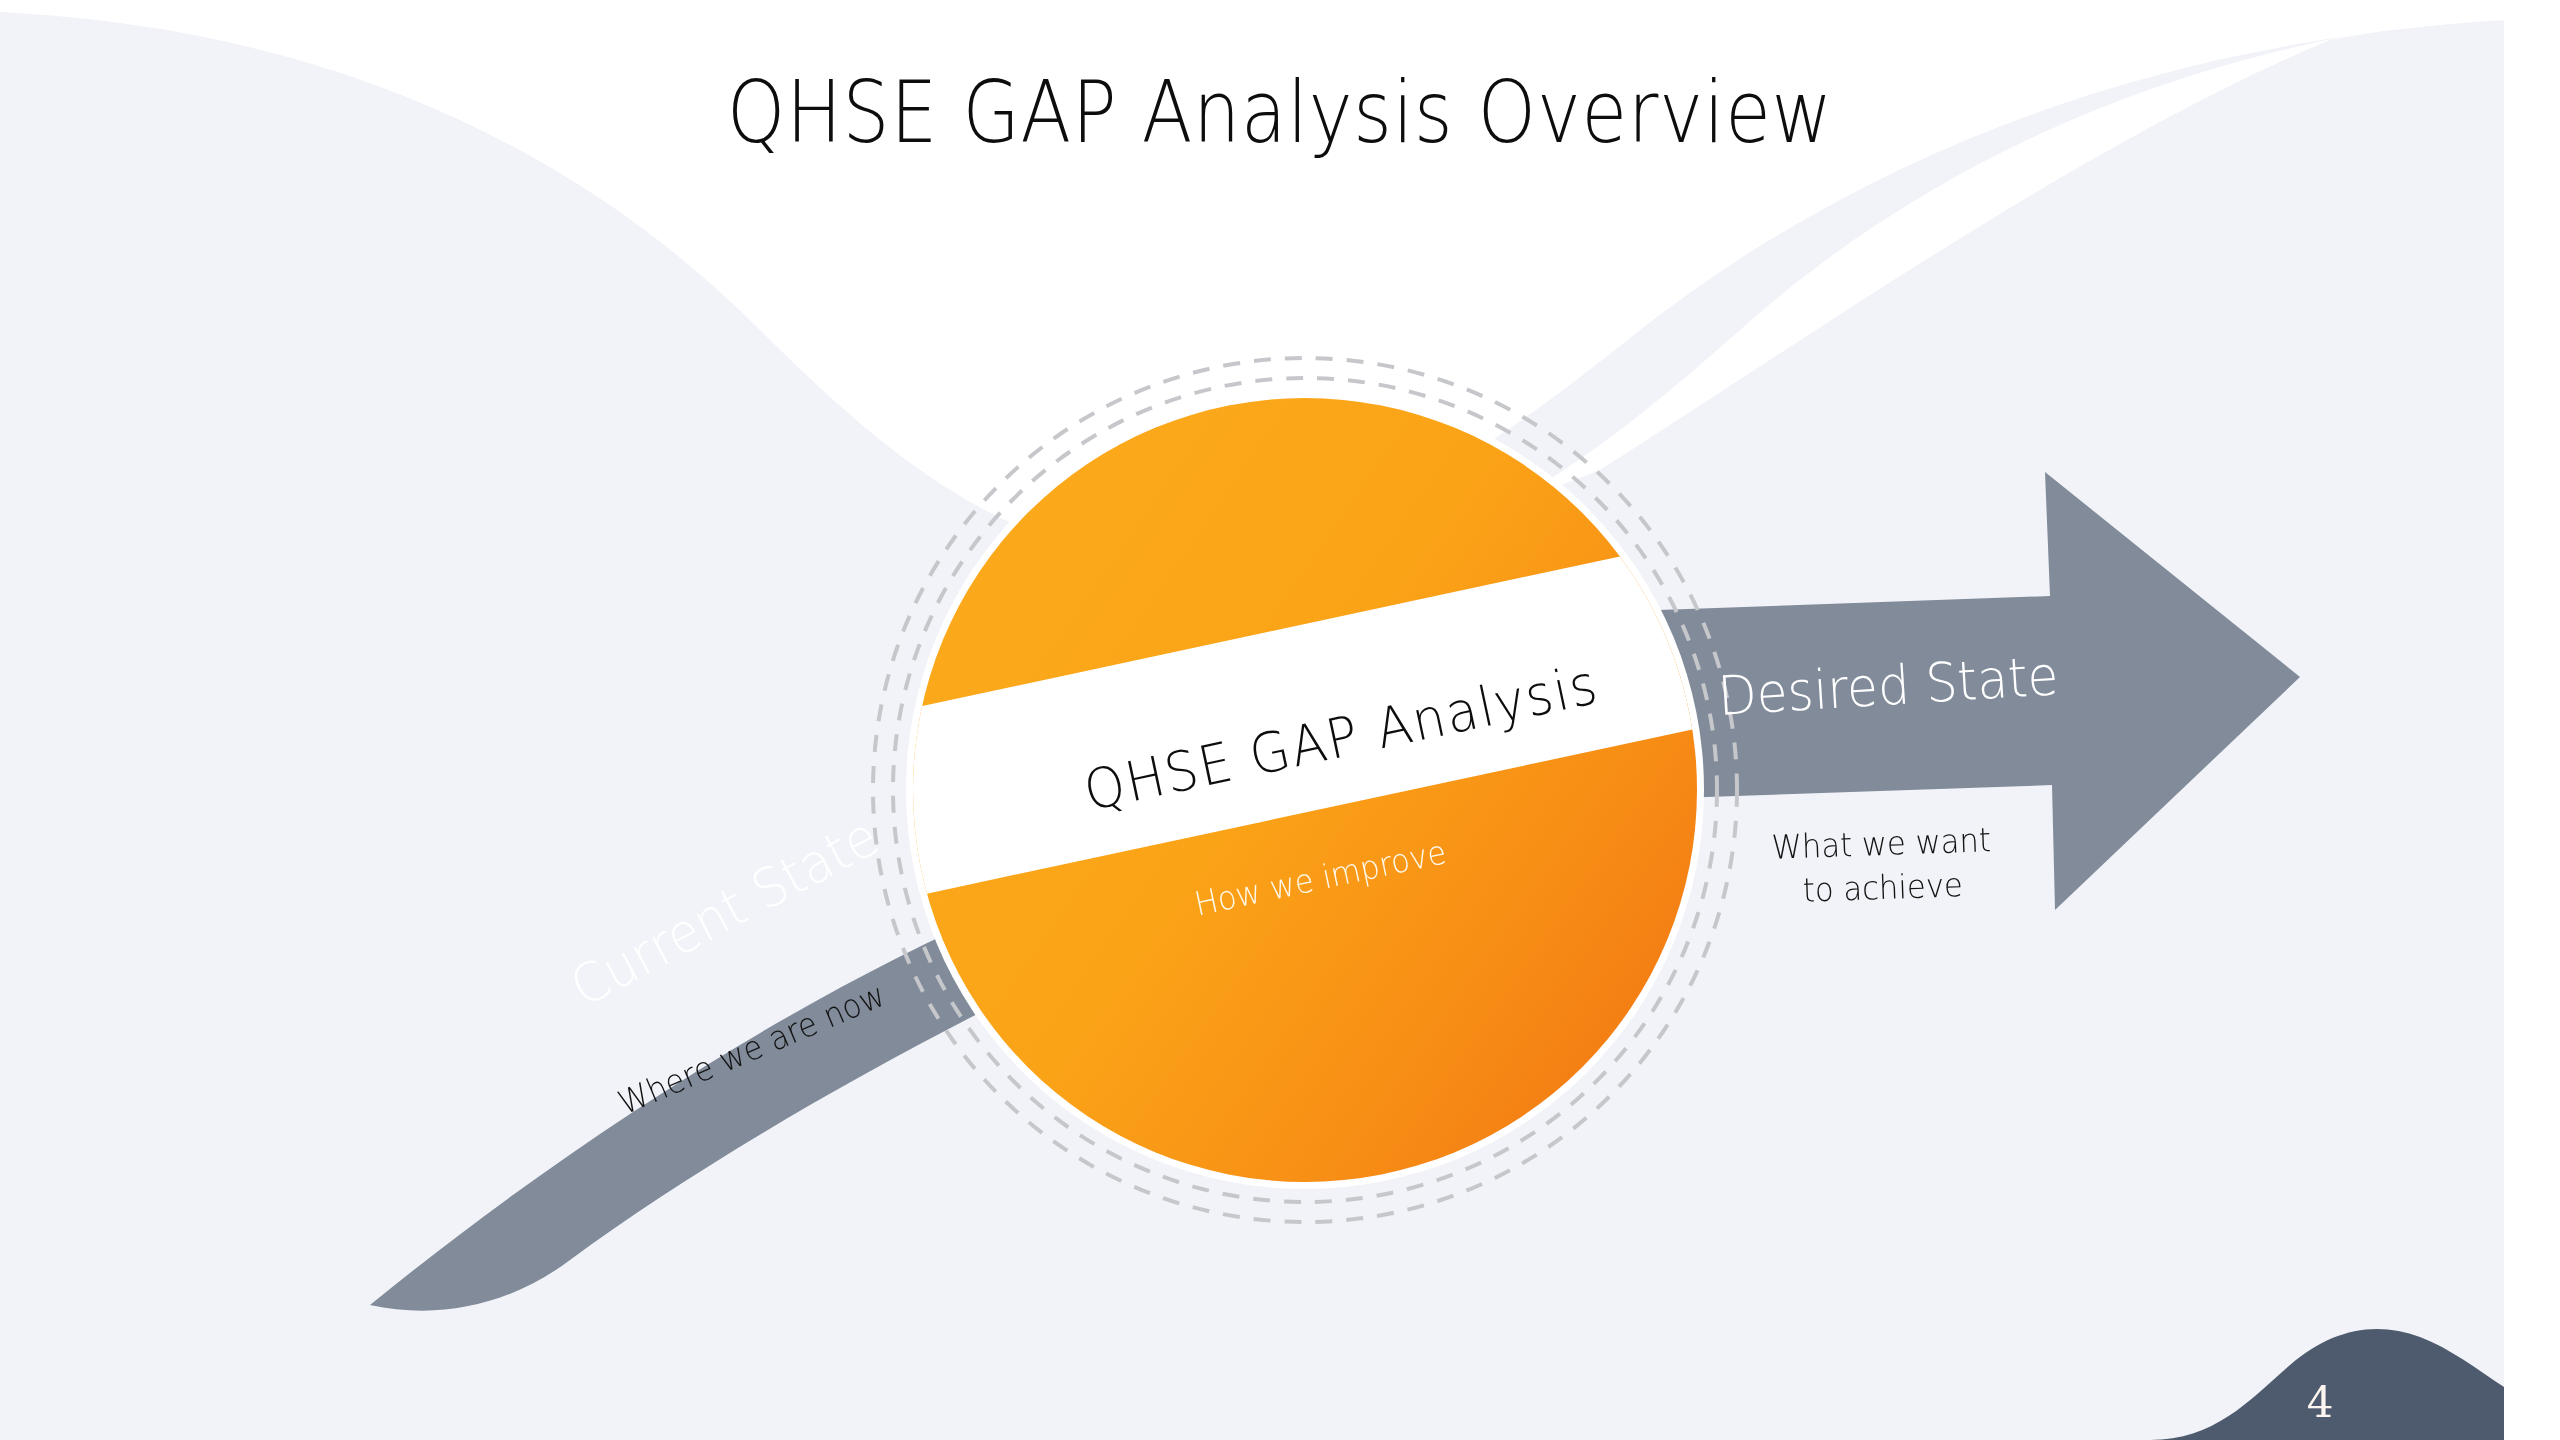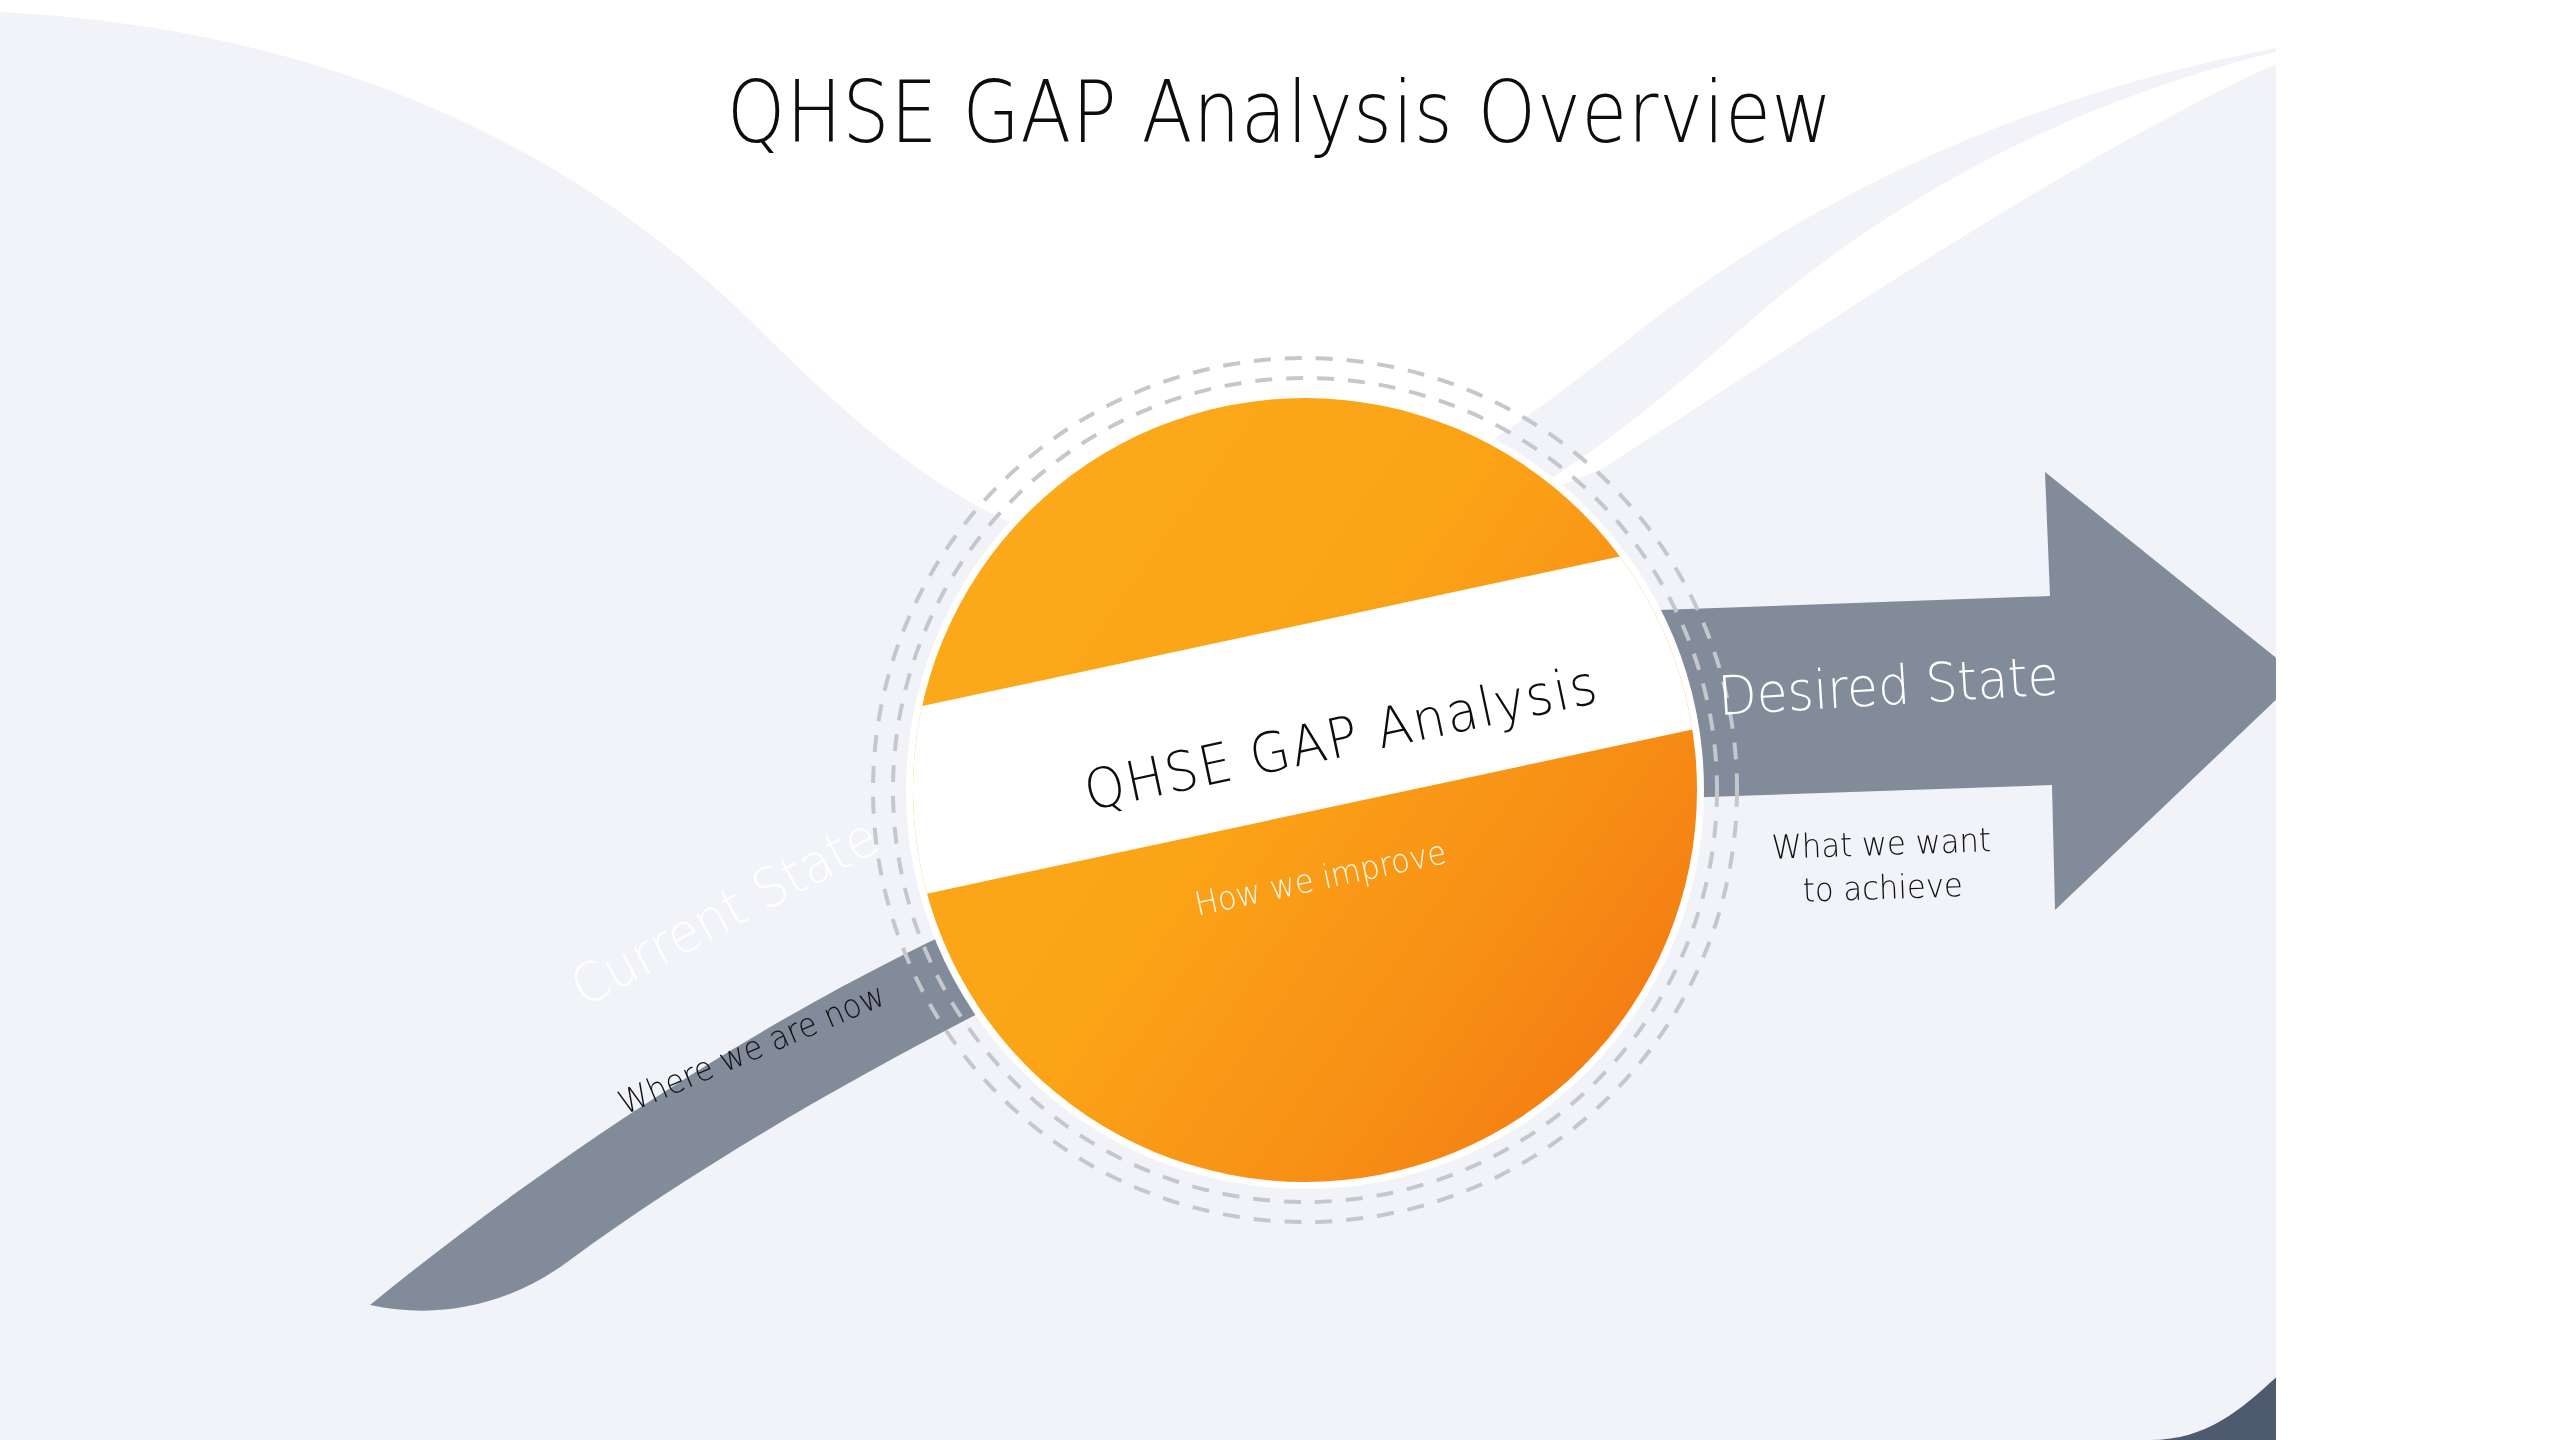--- a/index.html
+++ b/index.html
@@ -6,21 +6,21 @@
     margin: 0;
     padding: 0;
     background: #ffffff;
   }
   body {
     font-family: "Liberation Sans", sans-serif;
   }
 
   #slide {
     position: relative;
-    width: 2276px;
+    width: 2504px;
     height: 1440px;
     overflow: hidden;
     background: #f1f3f8;
   }
 
   
   .bg-layer {
     position: absolute;
     left: 0; top: 0;
     width: 2560px;

